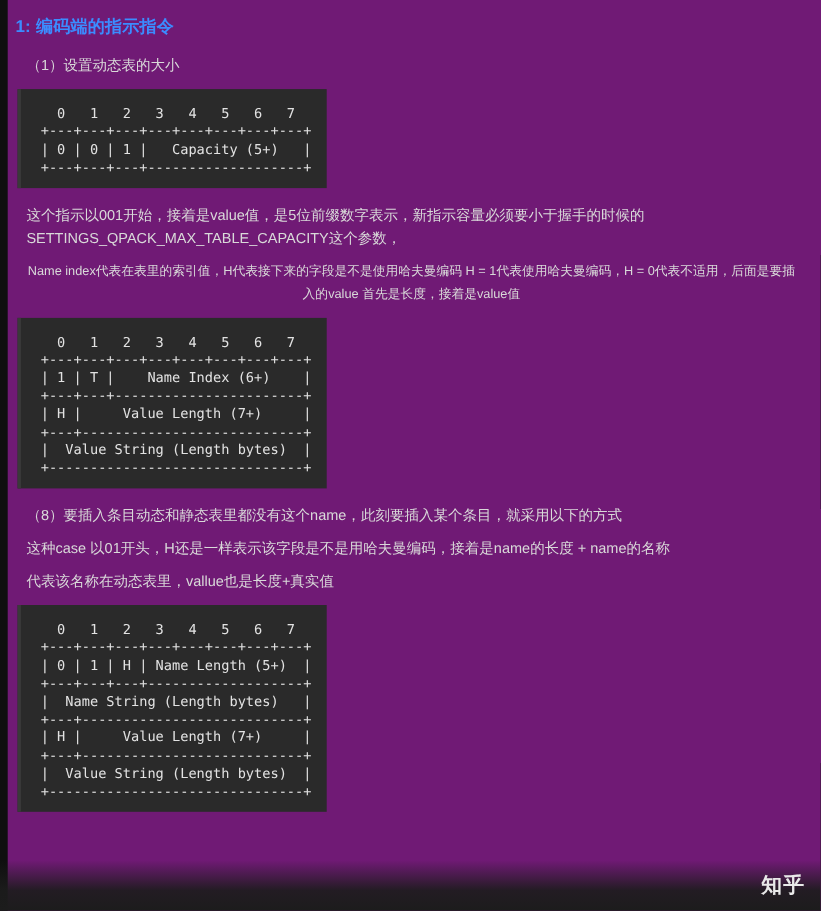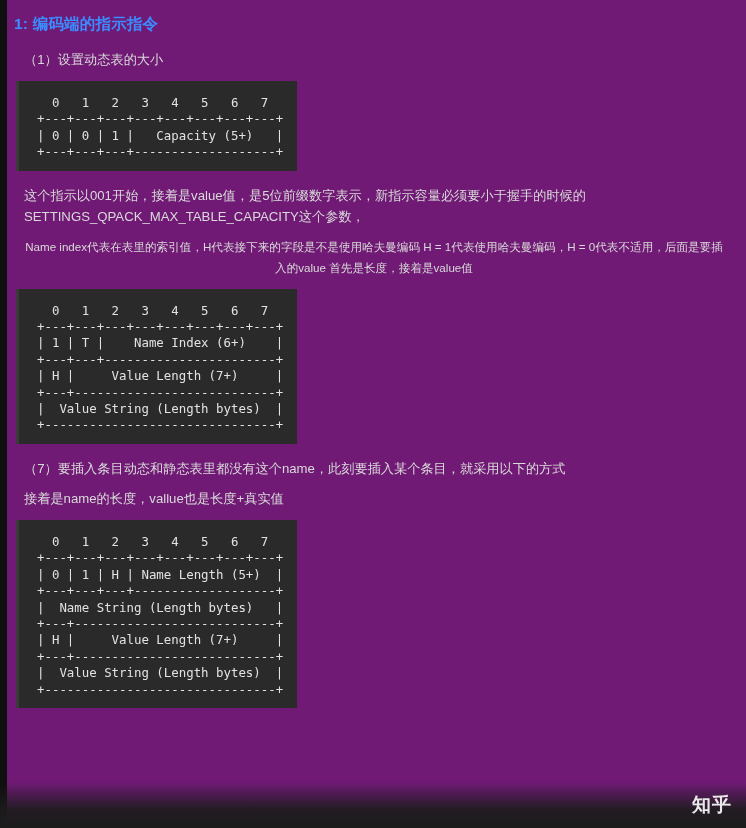--- a/index.html
+++ b/index.html
@@ -122,22 +122,23 @@
     <pre class="ascii w1">  0   1   2   3   4   5   6   7
 +---+---+---+---+---+---+---+---+
 | 1 | T |    Name Index (6+)    |
 +---+---+-----------------------+
 | H |     Value Length (7+)     |
 +---+---------------------------+
 |  Value String (Length bytes)  |
 +-------------------------------+</pre>
 
     
-    <div class="para">（7）要插入条目动态和静态表里都没有这个name，此刻要插入某个条目，就采用以下的方式</div>
-    <div class="para tight">接着是name的长度，vallue也是长度+真实值</div>
+    <div class="para">（8）要插入条目动态和静态表里都没有这个name，此刻要插入某个条目，就采用以下的方式</div>
+    <div class="para tight">这种case 以01开头，H还是一样表示该字段是不是用哈夫曼编码，接着是name的长度 + name的名称</div>
+    <div class="para tight">代表该名称在动态表里，vallue也是长度+真实值</div>
     <pre class="ascii w1">  0   1   2   3   4   5   6   7
 +---+---+---+---+---+---+---+---+
 | 0 | 1 | H | Name Length (5+)  |
 +---+---+---+-------------------+
 |  Name String (Length bytes)   |
 +---+---------------------------+
 | H |     Value Length (7+)     |
 +---+---------------------------+
 |  Value String (Length bytes)  |
 +-------------------------------+</pre>

